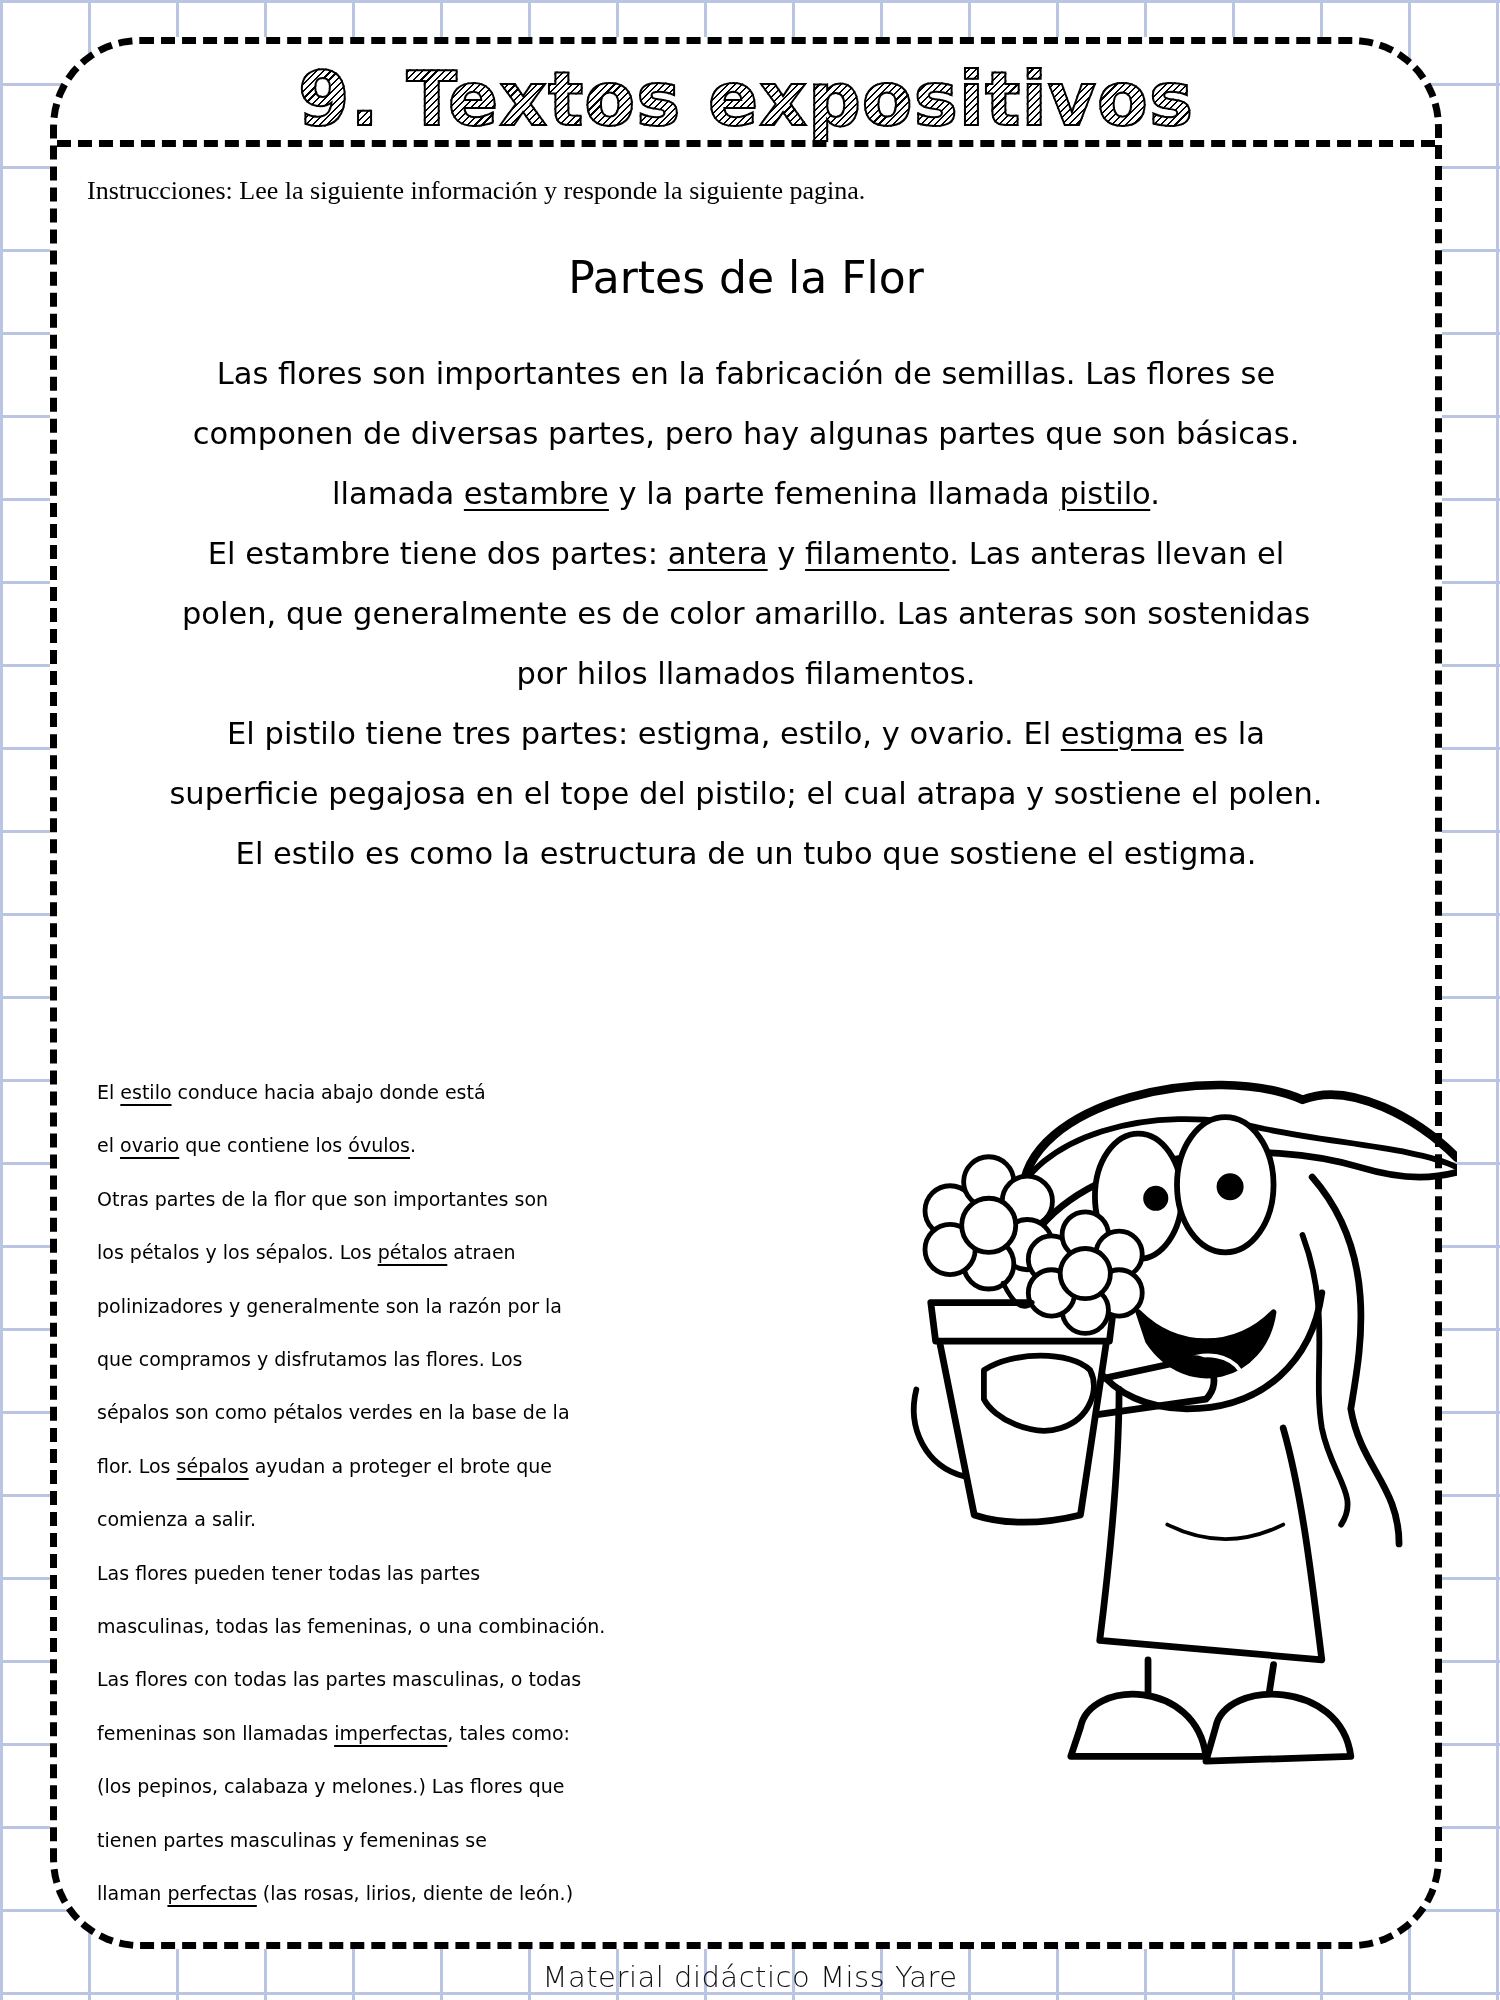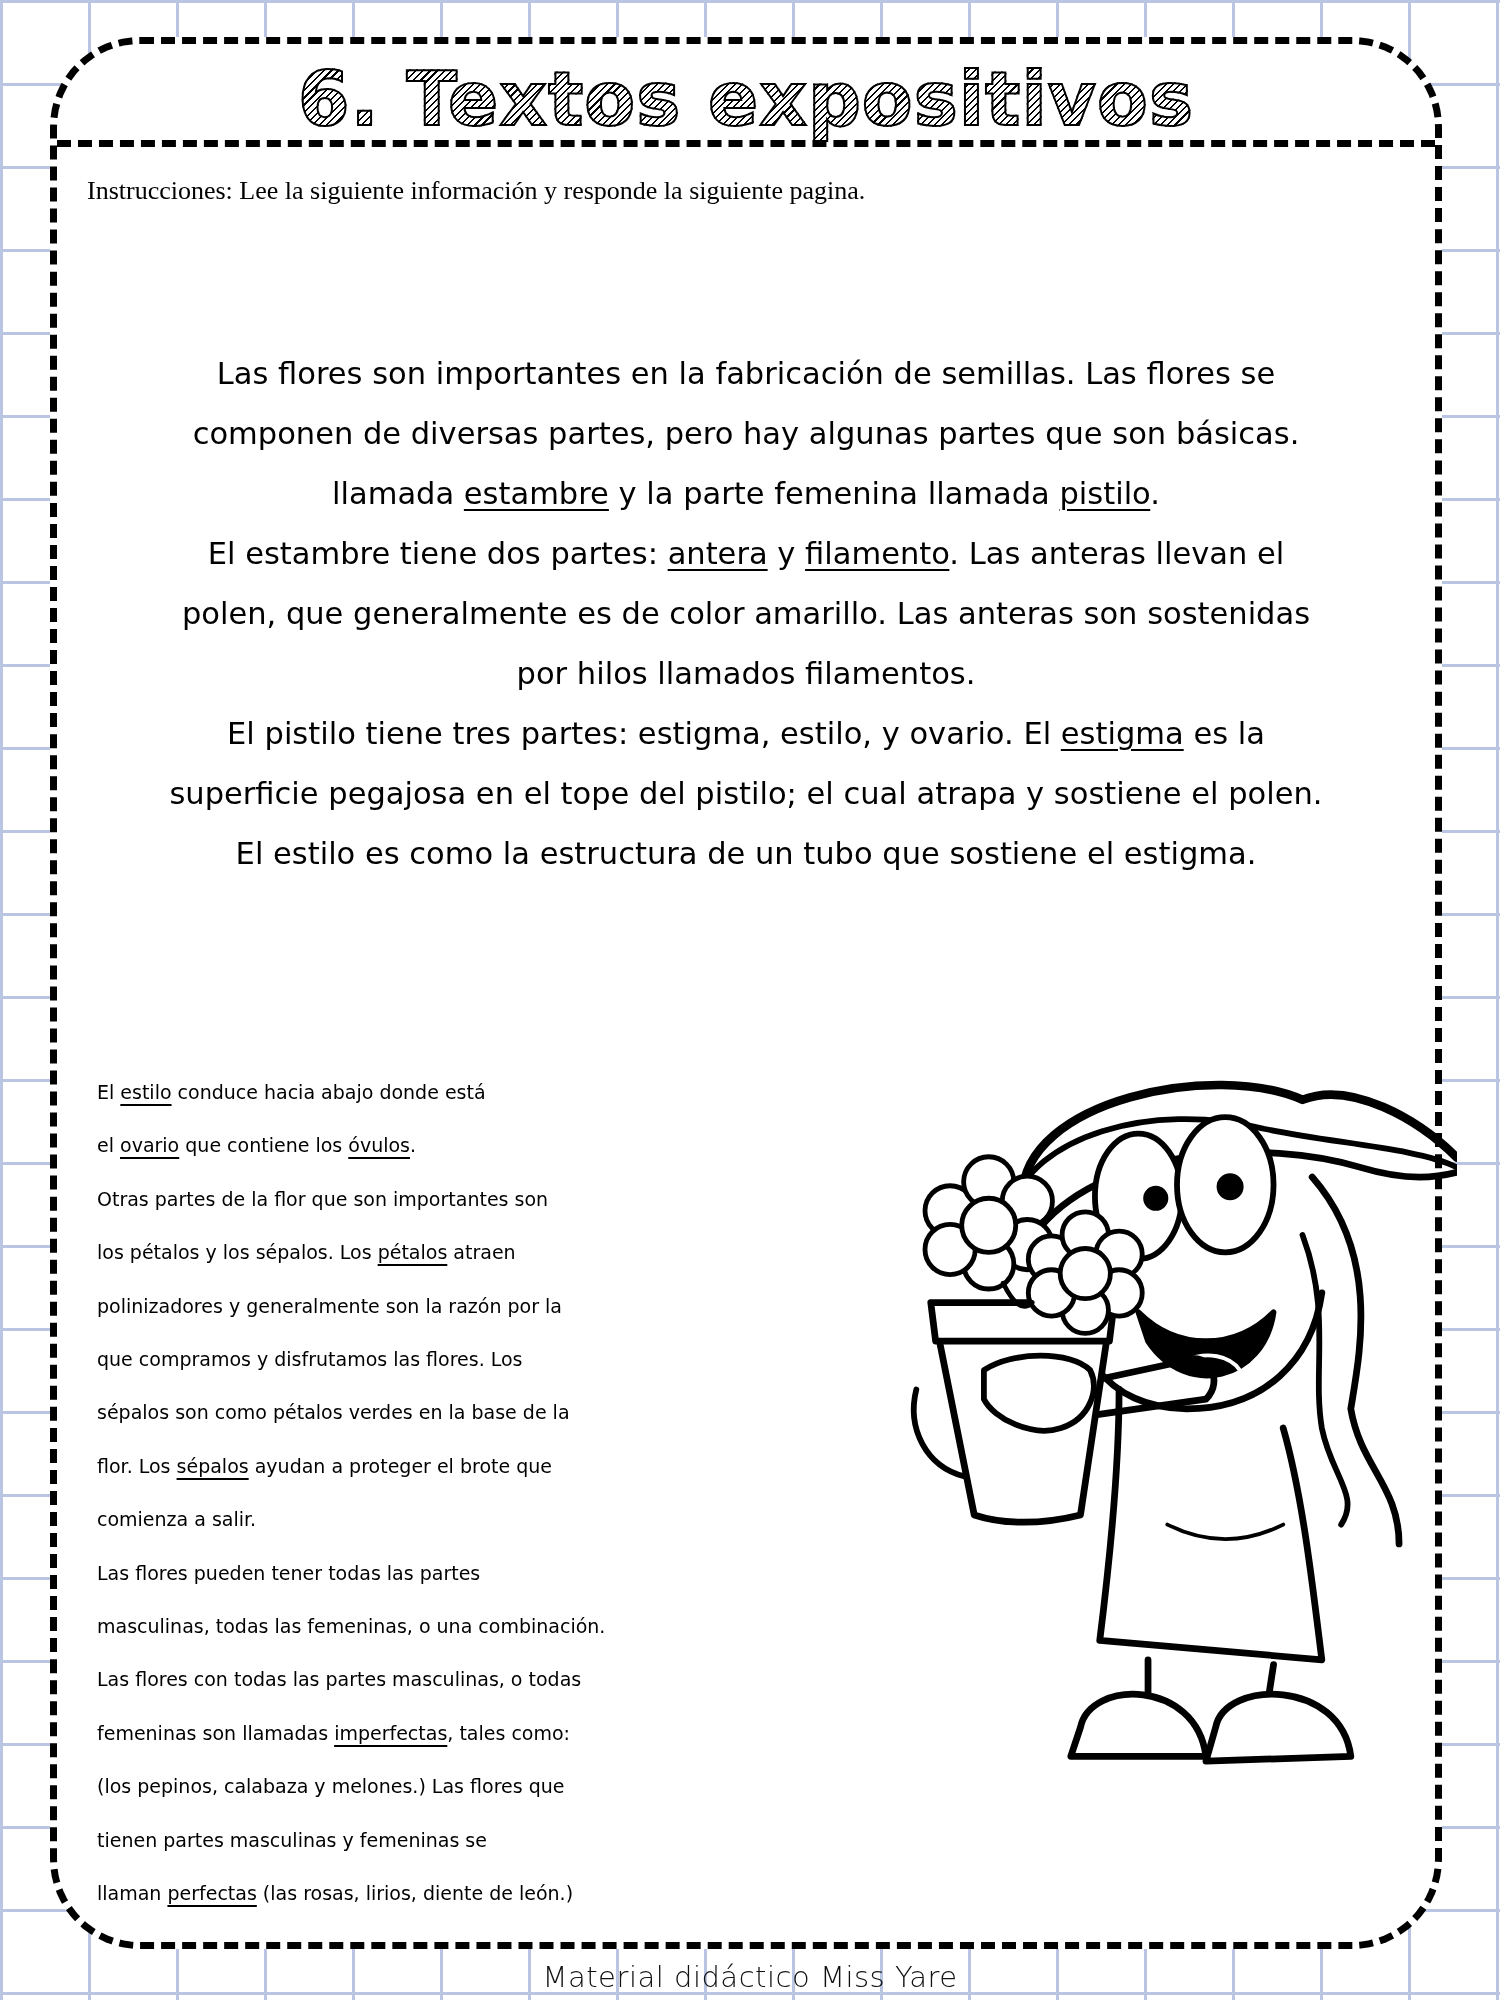--- a/index.html
+++ b/index.html
@@ -55,23 +55,24 @@
     position: absolute; left: 0; right: 0; top: 1952px; text-align: center;
     font-family: "DejaVu Sans", sans-serif; font-size: 29px; font-weight: 300; color: #111;
     letter-spacing: 0.5px;
     margin-top: 8px;
   }
 </style>
 </head>
 <body>
 
 <div class="frame">
-  <div class="title">6. Textos expositivos</div>
+  <div class="title">9. Textos expositivos</div>
   <div class="header-sep"></div>
   <div class="instructions">Instrucciones: Lee la siguiente información y responde la siguiente pagina.</div>
+  <div class="subtitle">Partes de la Flor</div>
 
   <div class="top-body" id="top-body">
       <span class="line"><span>Las flores son importantes en la fabricación de semillas. Las flores se</span></span>
       <span class="line"><span>componen de diversas partes, pero hay algunas partes que son básicas.</span></span>
       <span class="line"><span>llamada </span><u>estambre</u><span> y la parte femenina llamada </span><u>pistilo</u><span>.</span></span>
       <span class="line"><span>El estambre tiene dos partes: </span><u>antera</u><span> y </span><u>filamento</u><span>. Las anteras llevan el</span></span>
       <span class="line"><span>polen, que generalmente es de color amarillo. Las anteras son sostenidas</span></span>
       <span class="line"><span>por hilos llamados filamentos.</span></span>
       <span class="line"><span>El pistilo tiene tres partes: estigma, estilo, y ovario. El </span><u>estigma</u><span> es la</span></span>
       <span class="line"><span>superficie pegajosa en el tope del pistilo; el cual atrapa y sostiene el polen.</span></span>

